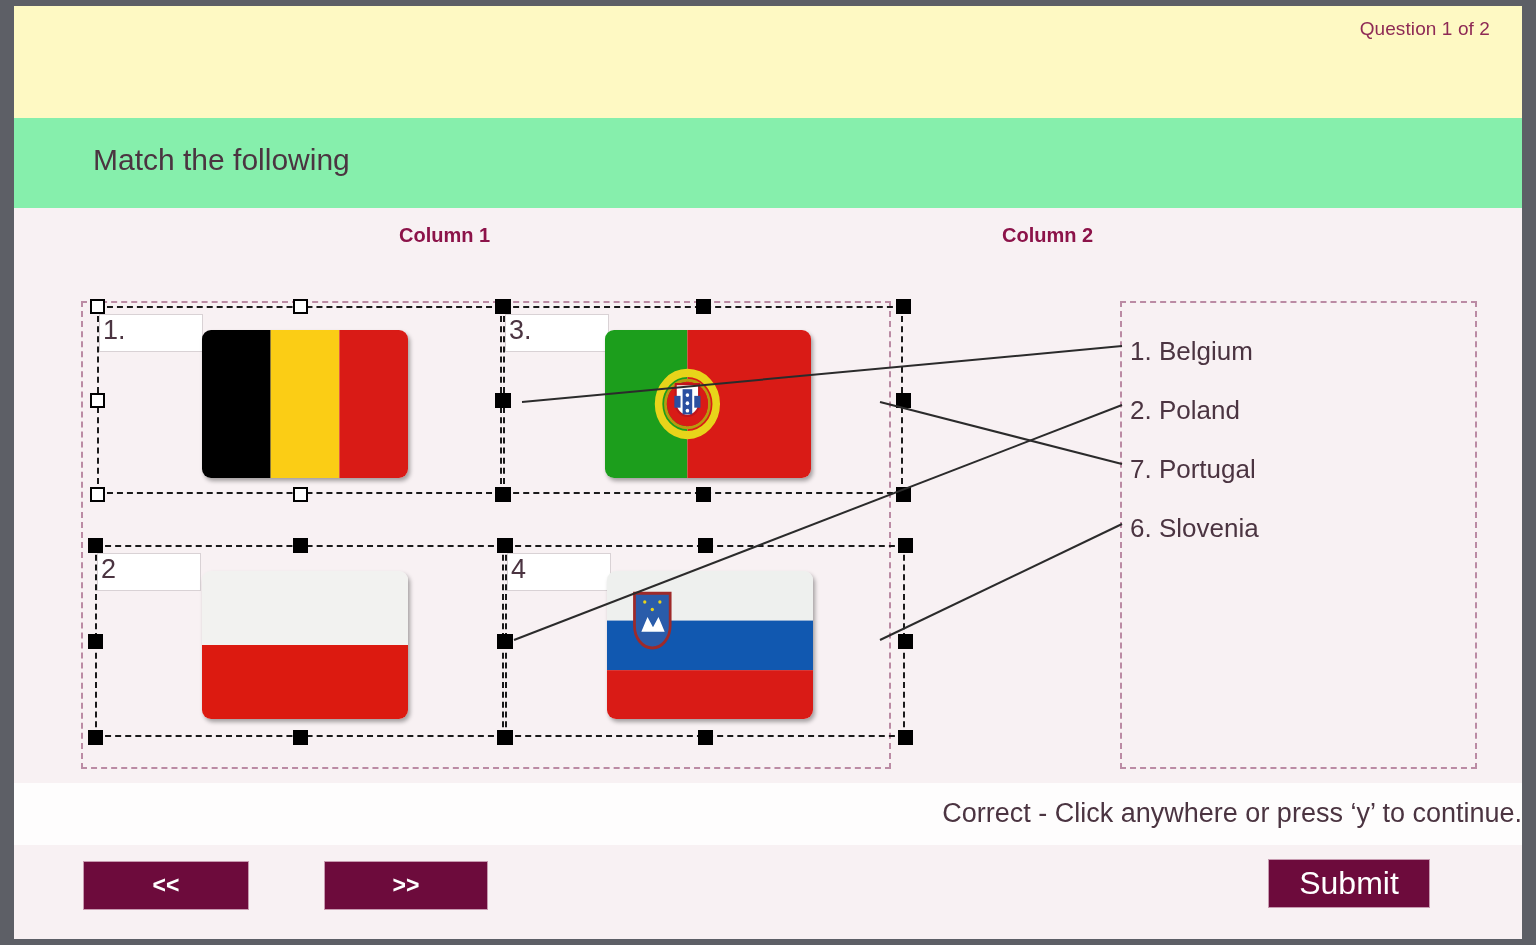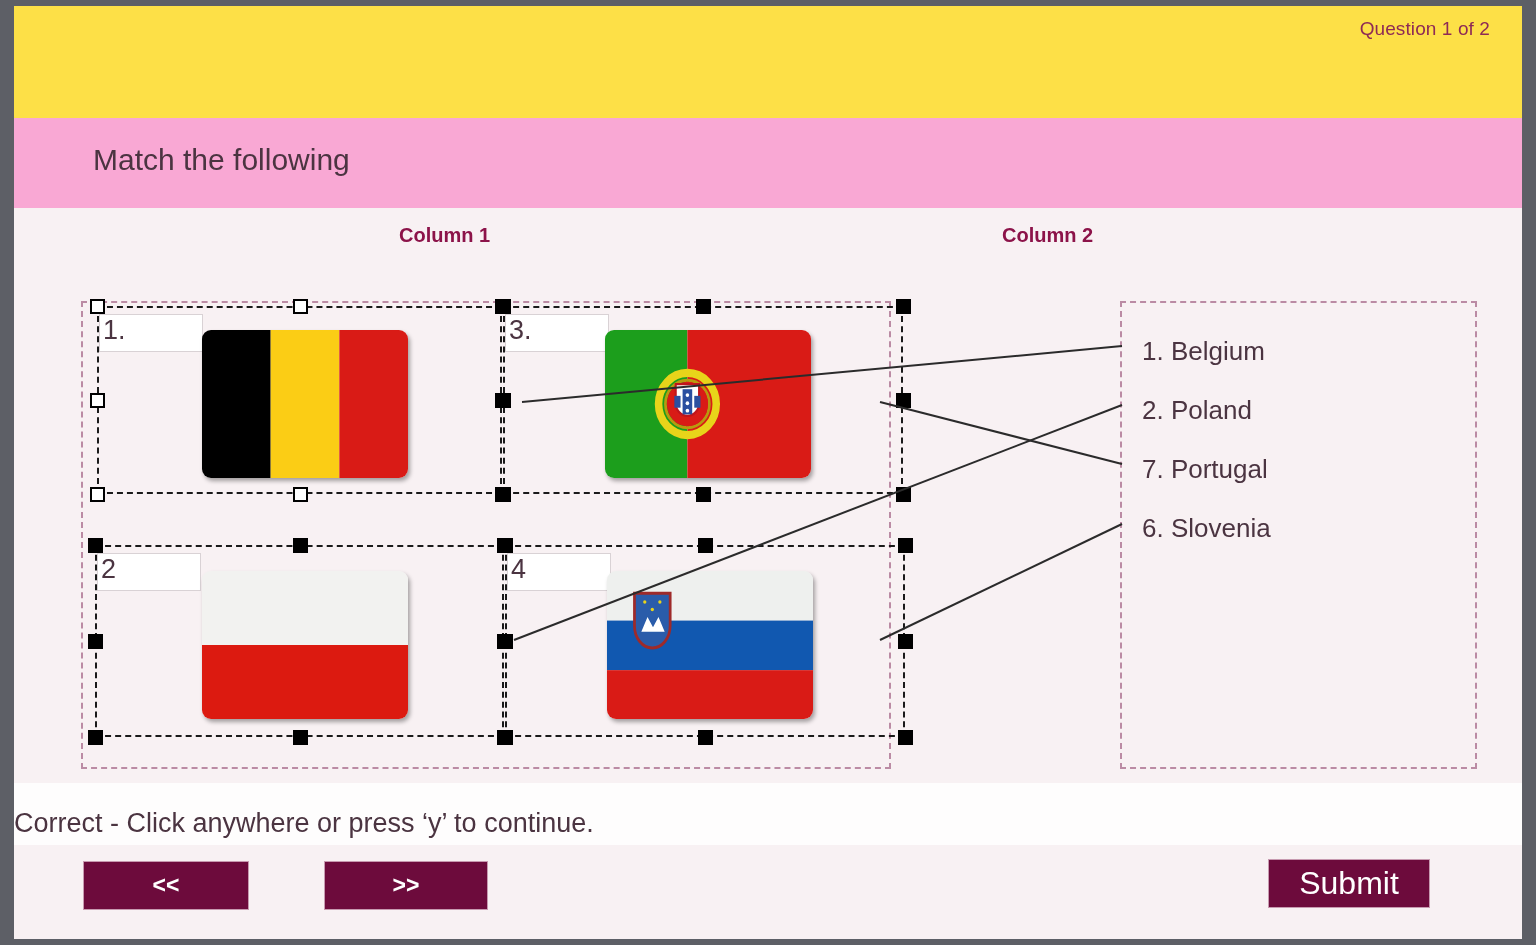--- a/index.html
+++ b/index.html
@@ -14,38 +14,38 @@
     left: 14px; top: 6px;
     width: 1508px; height: 933px;
     background: #f8f1f3;
     overflow: hidden;
   }
 
   
   #header {
     position: absolute; left: 0; top: 0;
     width: 100%; height: 112px;
-    background: #fde047;
+    background: #fef9c3;
     text-decoration: underline;
   }
   #question-counter {
     position: absolute; right: 32px; top: 12px;
     font-size: 19px; color: #8e2a55; letter-spacing: .1px;
   }
   #page-title {
     position: absolute; right: 32px; top: 45px;
     font-size: 42px; font-weight: bold; color: #6d0b3c;
     letter-spacing: .2px;
   }
 
   
   #prompt-band {
     position: absolute; left: 0; top: 112px;
     width: 100%; height: 90px;
-    background: #f9a8d4;
+    background: #86efac;
   }
   #prompt-text {
     position: absolute; left: 79px; top: 25px;
     font-size: 30px; color: #4b3441;
   }
 
   
   #work-area {
     position: absolute; left: 0; top: 202px;
     width: 100%; height: 575px;
@@ -63,21 +63,21 @@
     position: absolute;
     border: 2px dashed #bb8ba4;
     background: transparent;
   }
   #col1-box { left: 67px; top: 93px; width: 810px; height: 468px; }
   #col2-box { left: 1106px; top: 93px; width: 357px; height: 468px; }
 
   
   .answer-item {
     position: absolute;
-    left: 20px;
+    left: 8px;
     font-size: 26px;
     color: #4b3441;
     white-space: nowrap;
   }
 
   
   .sel-item { position: absolute; }
   .sel-rect {
     position: absolute; left: 0; top: 0;
     width: 100%; height: 100%;
@@ -113,22 +113,22 @@
     pointer-events: none;
   }
 
   
   #feedback-band {
     position: absolute; left: 0; top: 777px;
     width: 100%; height: 62px;
     background: #fefdfd;
   }
   #feedback-text {
-    position: absolute; width: 100%; top: 25px;
-    text-align: left; font-size: 27px; color: #4b3441;
+    position: absolute; width: 100%; top: 15px;
+    text-align: right; font-size: 27px; color: #4b3441;
   }
 
   
   #footer {
     position: absolute; left: 0; top: 839px;
     width: 100%; height: 94px;
     background: #f8f1f3;
   }
   .btn {
     position: absolute;

